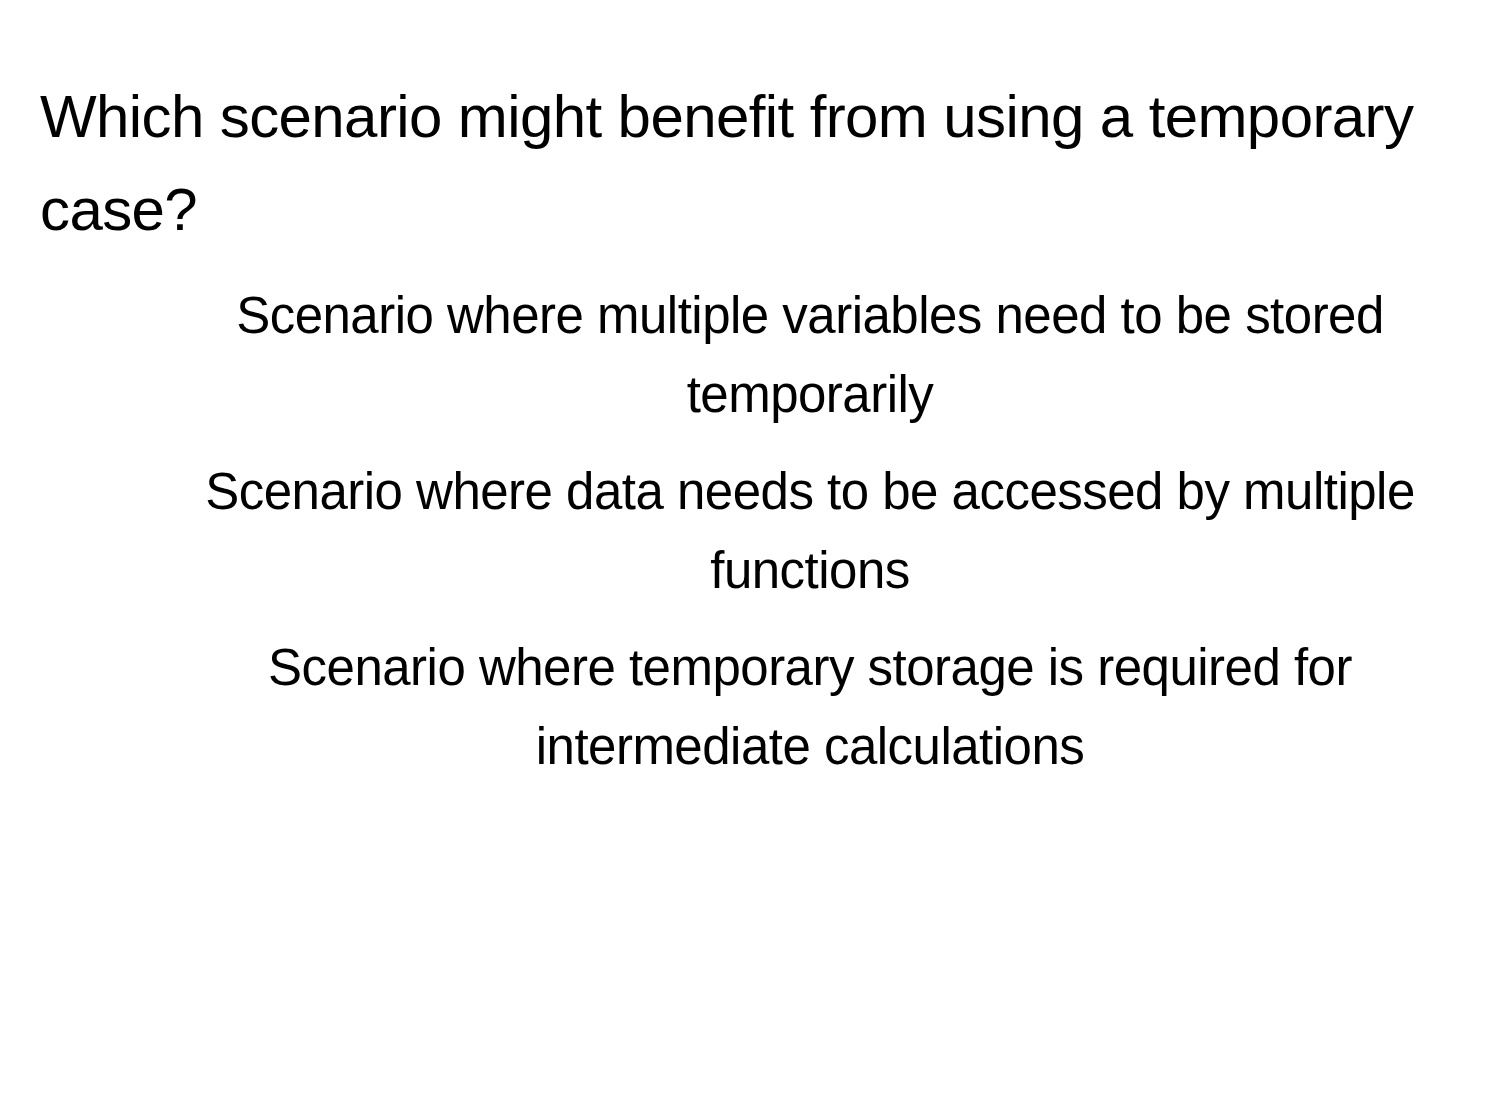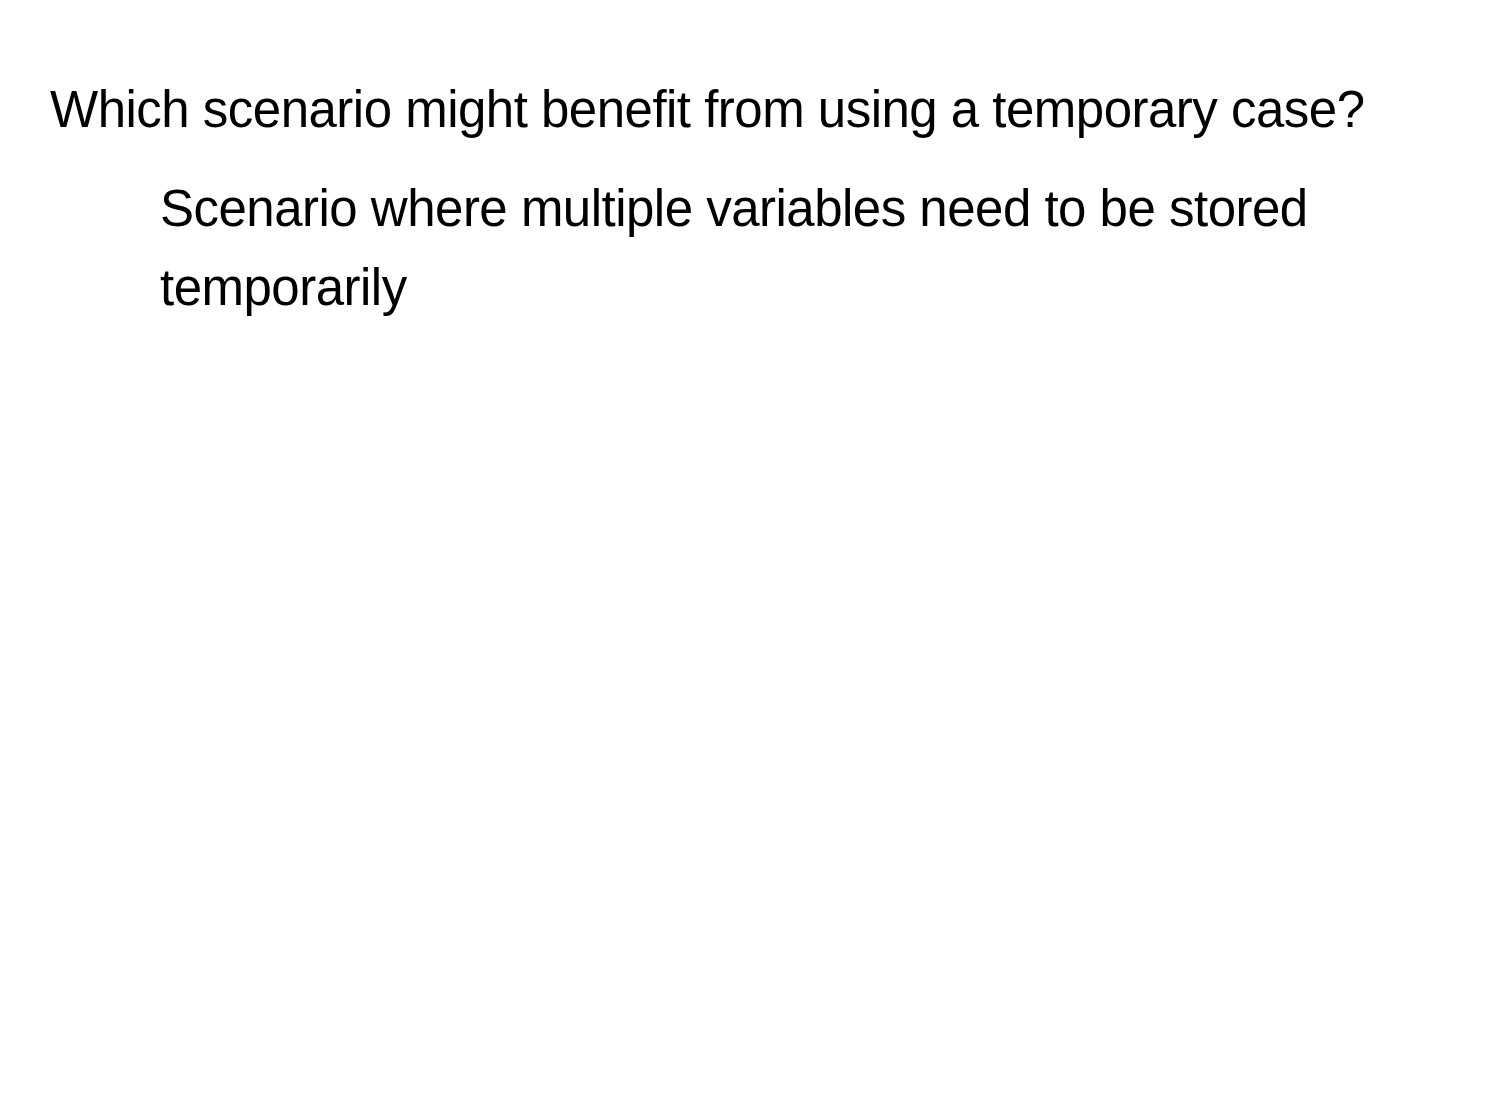--- a/index.html
+++ b/index.html
@@ -9,38 +9,40 @@
     }
     body {
       width: 1500px;
       height: 1096px;
       background: #ffffff;
       font-family: -apple-system, BlinkMacSystemFont, 'Segoe UI', Helvetica, Arial, sans-serif;
       color: #000000;
       padding: 70px 40px 40px 40px;
     }
     .question {
-      font-size: 51px;
+      font-size: 60px;
       line-height: 1.55;
       font-weight: 400;
       margin-bottom: 20px;
       letter-spacing: -0.01em;
-      margin-left: 10px;
     }
     .options {
       padding-left: 120px;
     }
     .option {
       font-size: 51px;
       line-height: 1.55;
       font-weight: 400;
       margin-bottom: 18px;
       letter-spacing: -0.01em;
+      text-align: center;
     }
   </style>
 </head>
 <body>
 
 <div class="question">Which scenario might benefit from using a temporary case?</div>
 
 <div class="options">
   <div class="option">Scenario where multiple variables need to be stored temporarily</div>
+  <div class="option">Scenario where data needs to be accessed by multiple functions</div>
+  <div class="option">Scenario where temporary storage is required for intermediate calculations</div>
 </div>
 
 </body></html>

